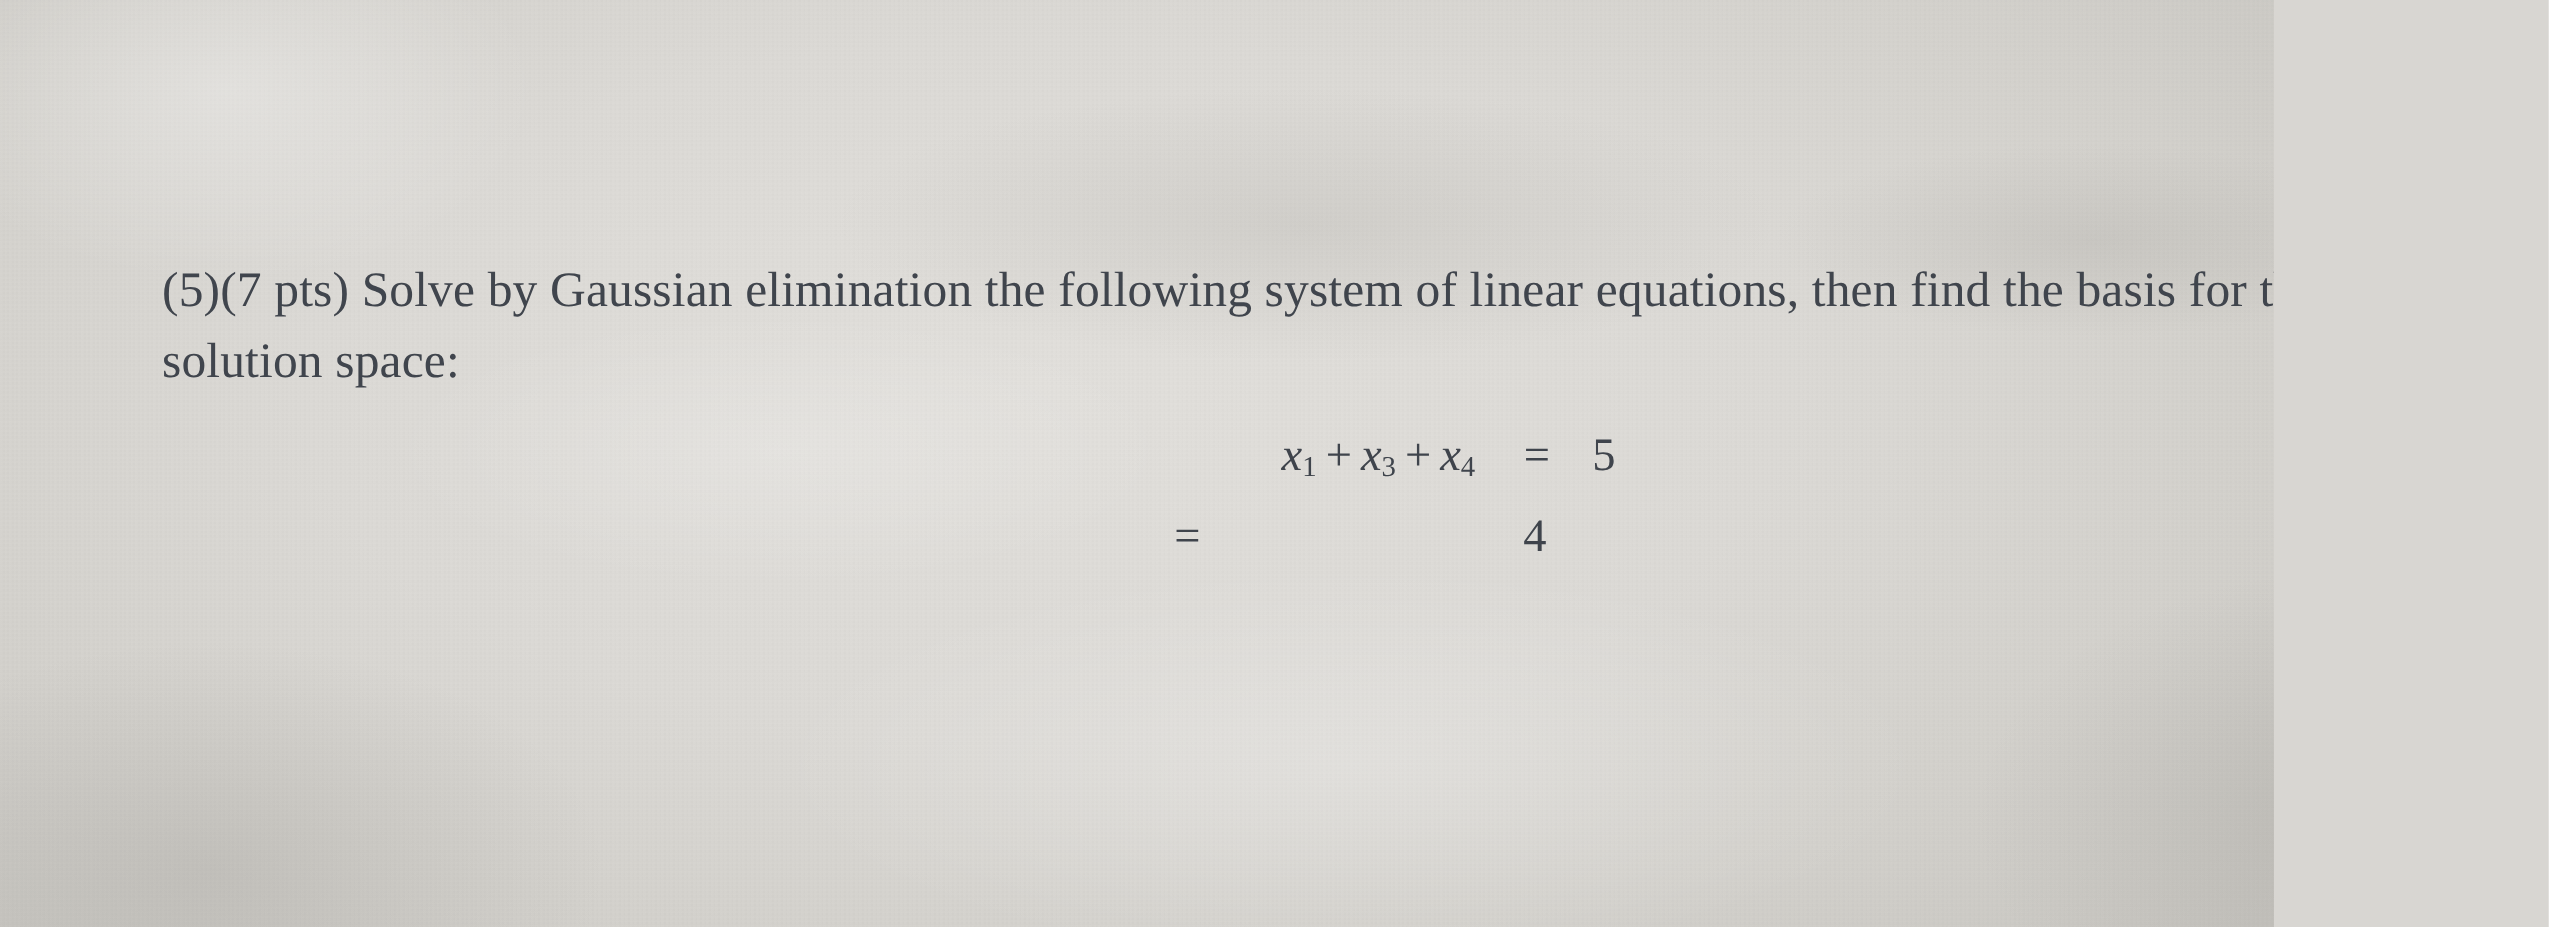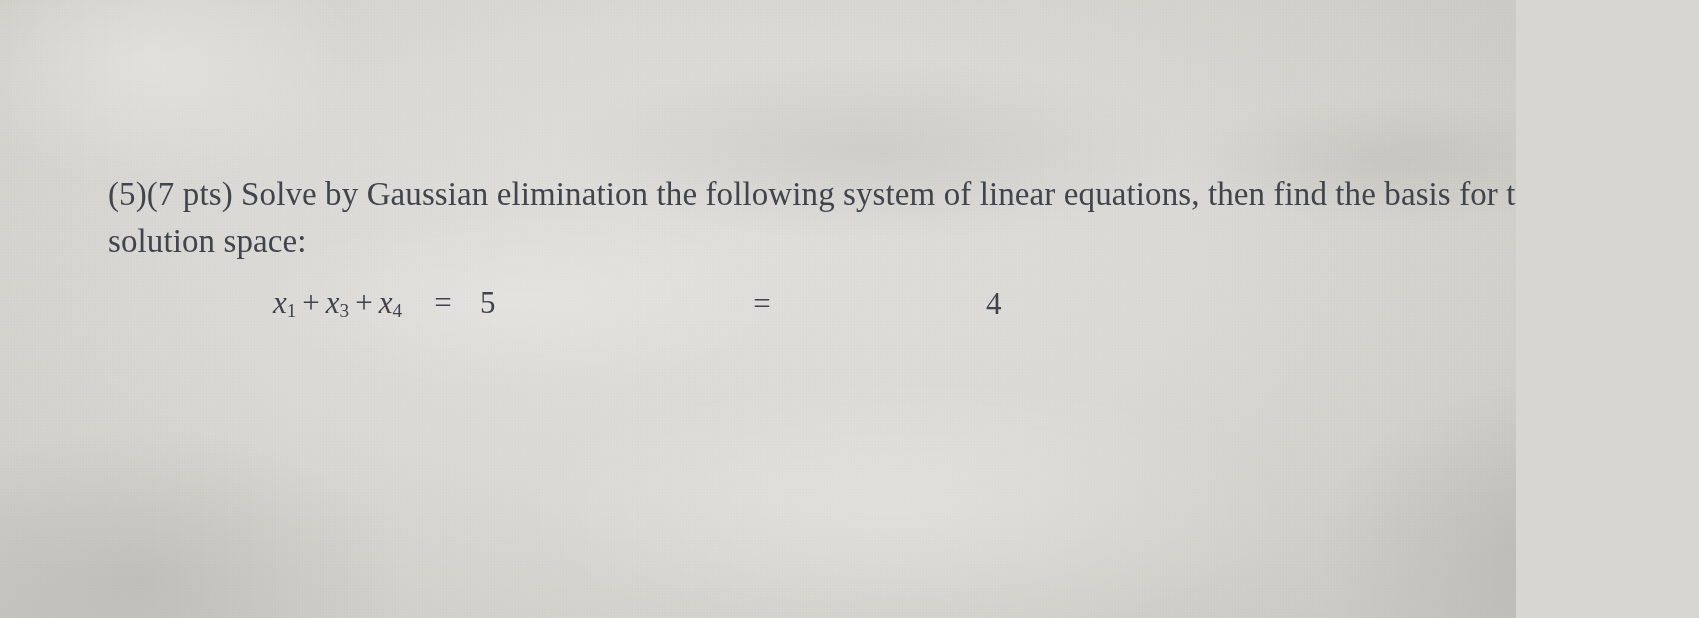--- a/index.html
+++ b/index.html
@@ -79,21 +79,21 @@
   }
   .prompt .qnum { font-weight: 400; }
   .prompt .pts { font-weight: 400; }
 
   .equations {
     position: absolute;
     left: 0;
     top: 285px;
     width: 1699px;
     display: flex;
-    flex-direction: row;
+    flex-direction: column;
     align-items: center;
     gap: 16px;
     color: #3f444c;
   }
 
   .eqrow {
     display: grid;
     grid-template-columns: 420px 46px 70px;
     align-items: baseline;
     column-gap: 0px;

